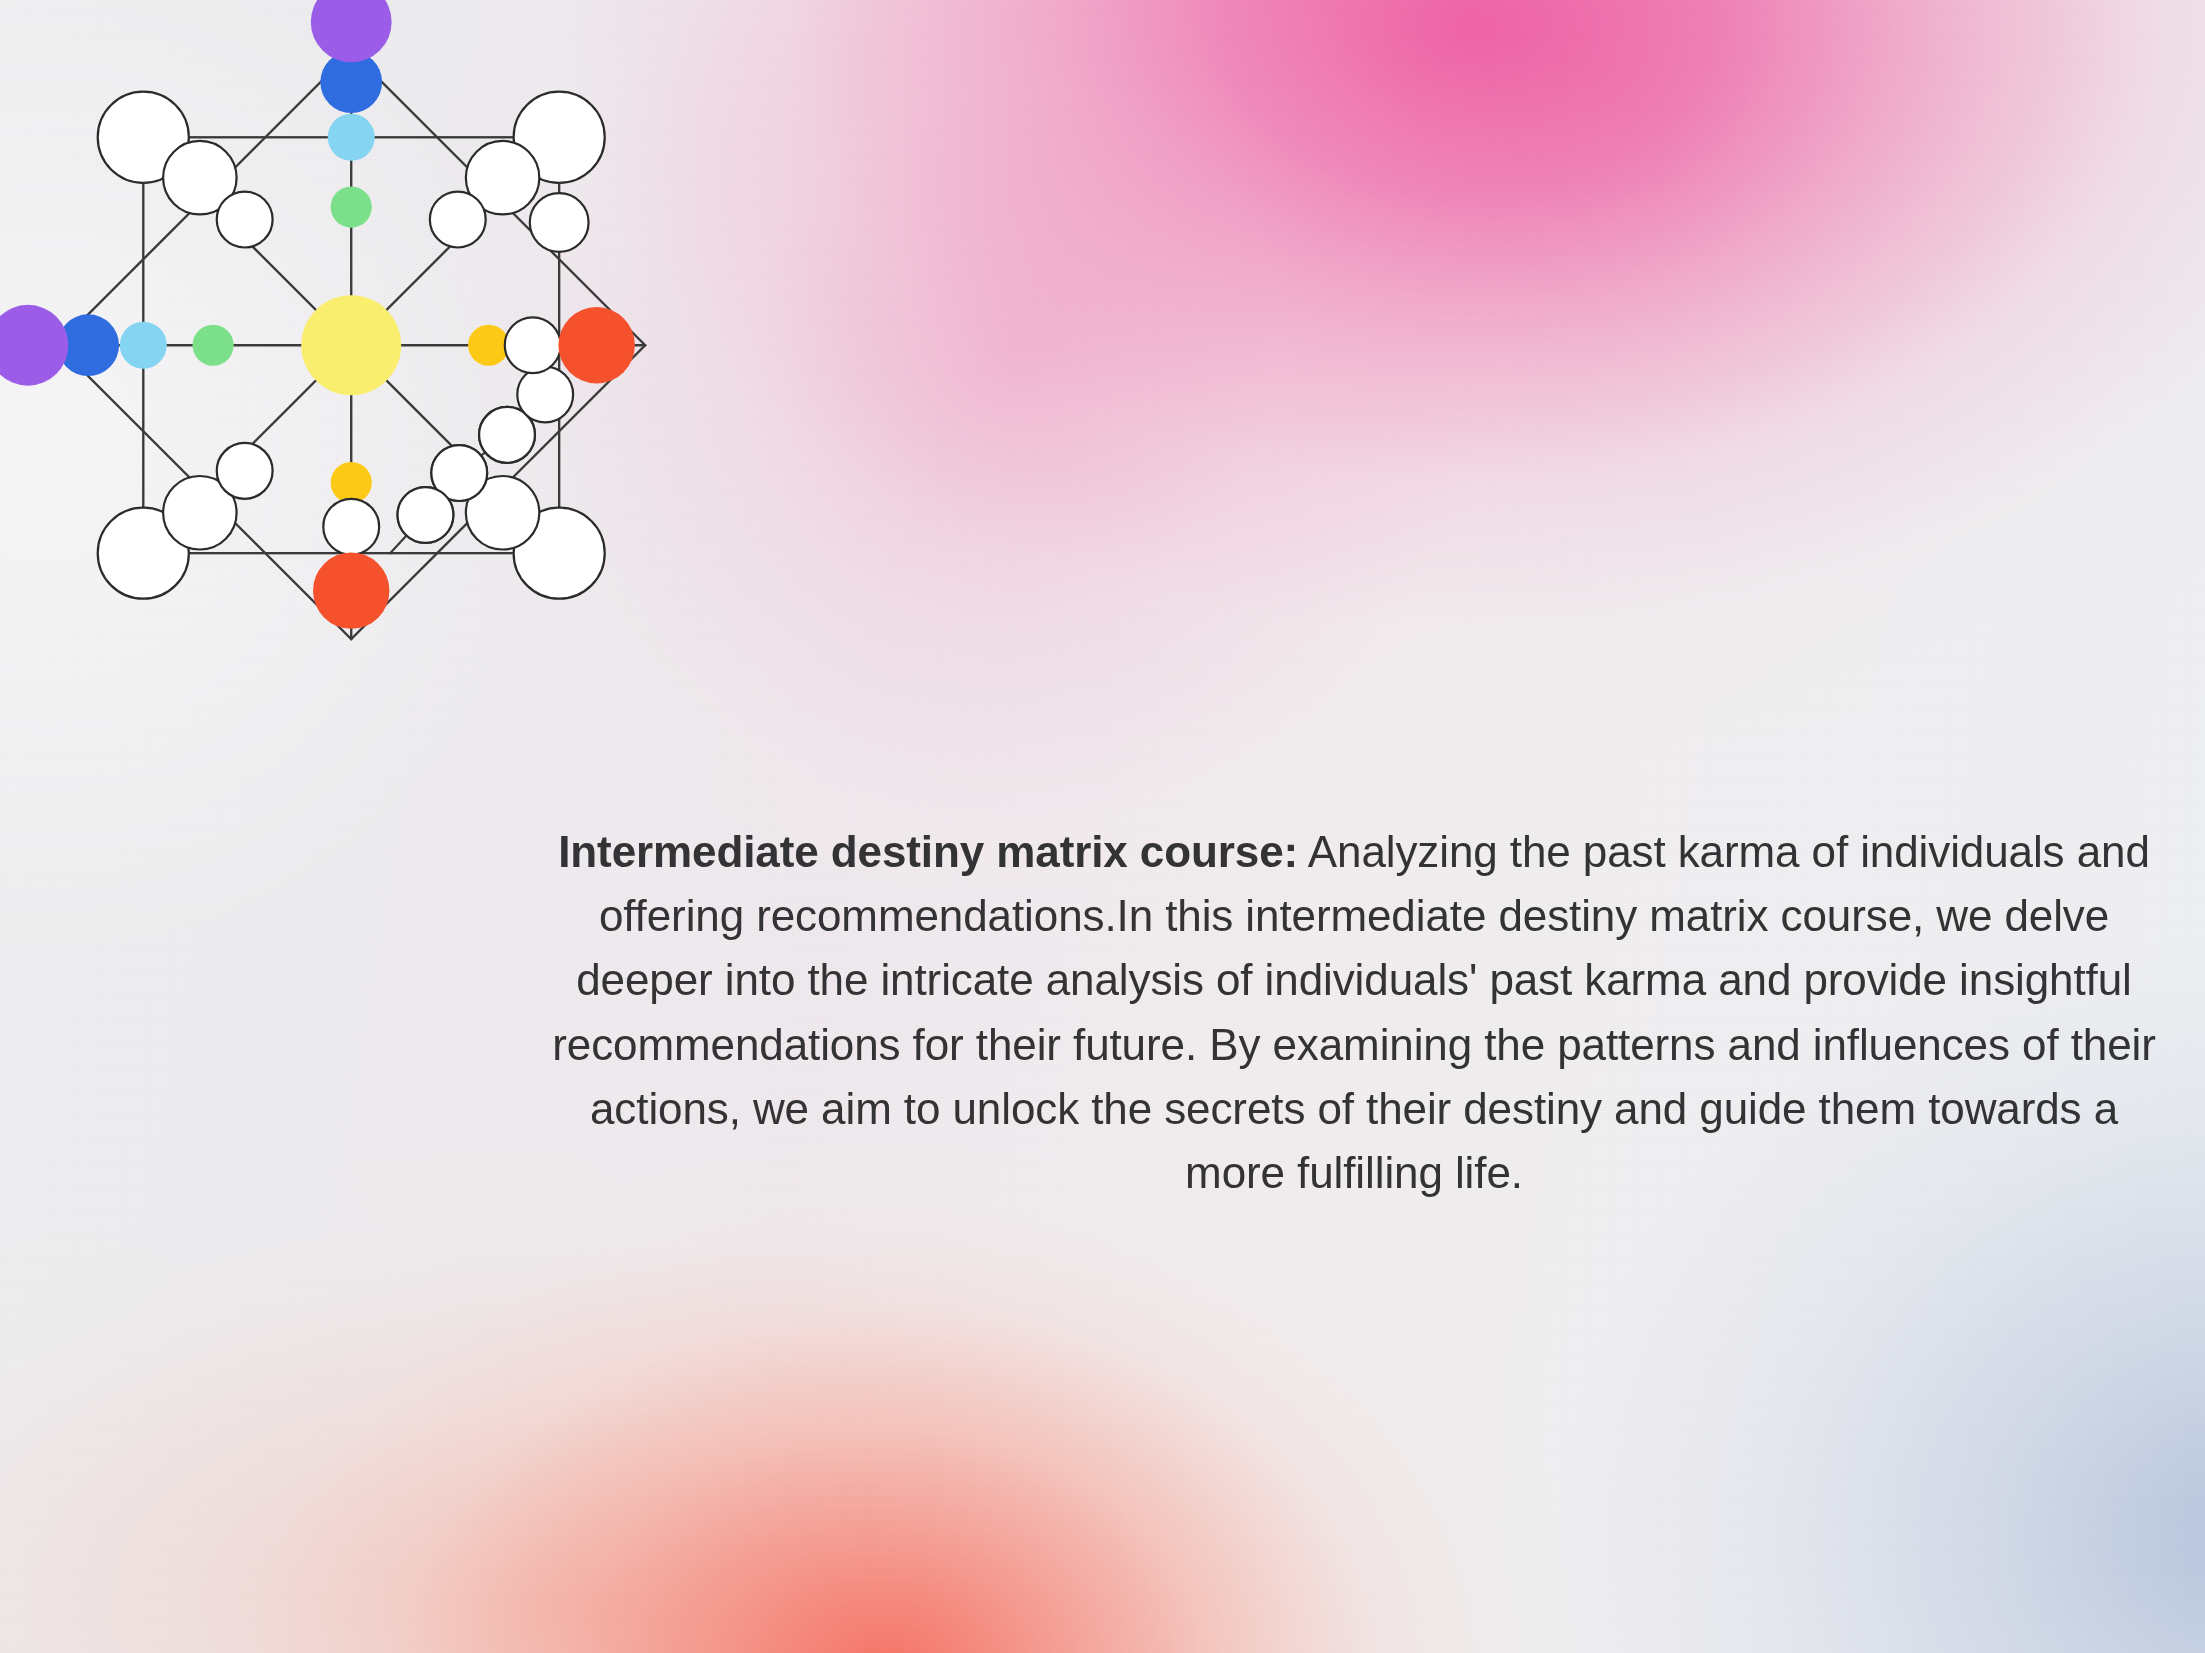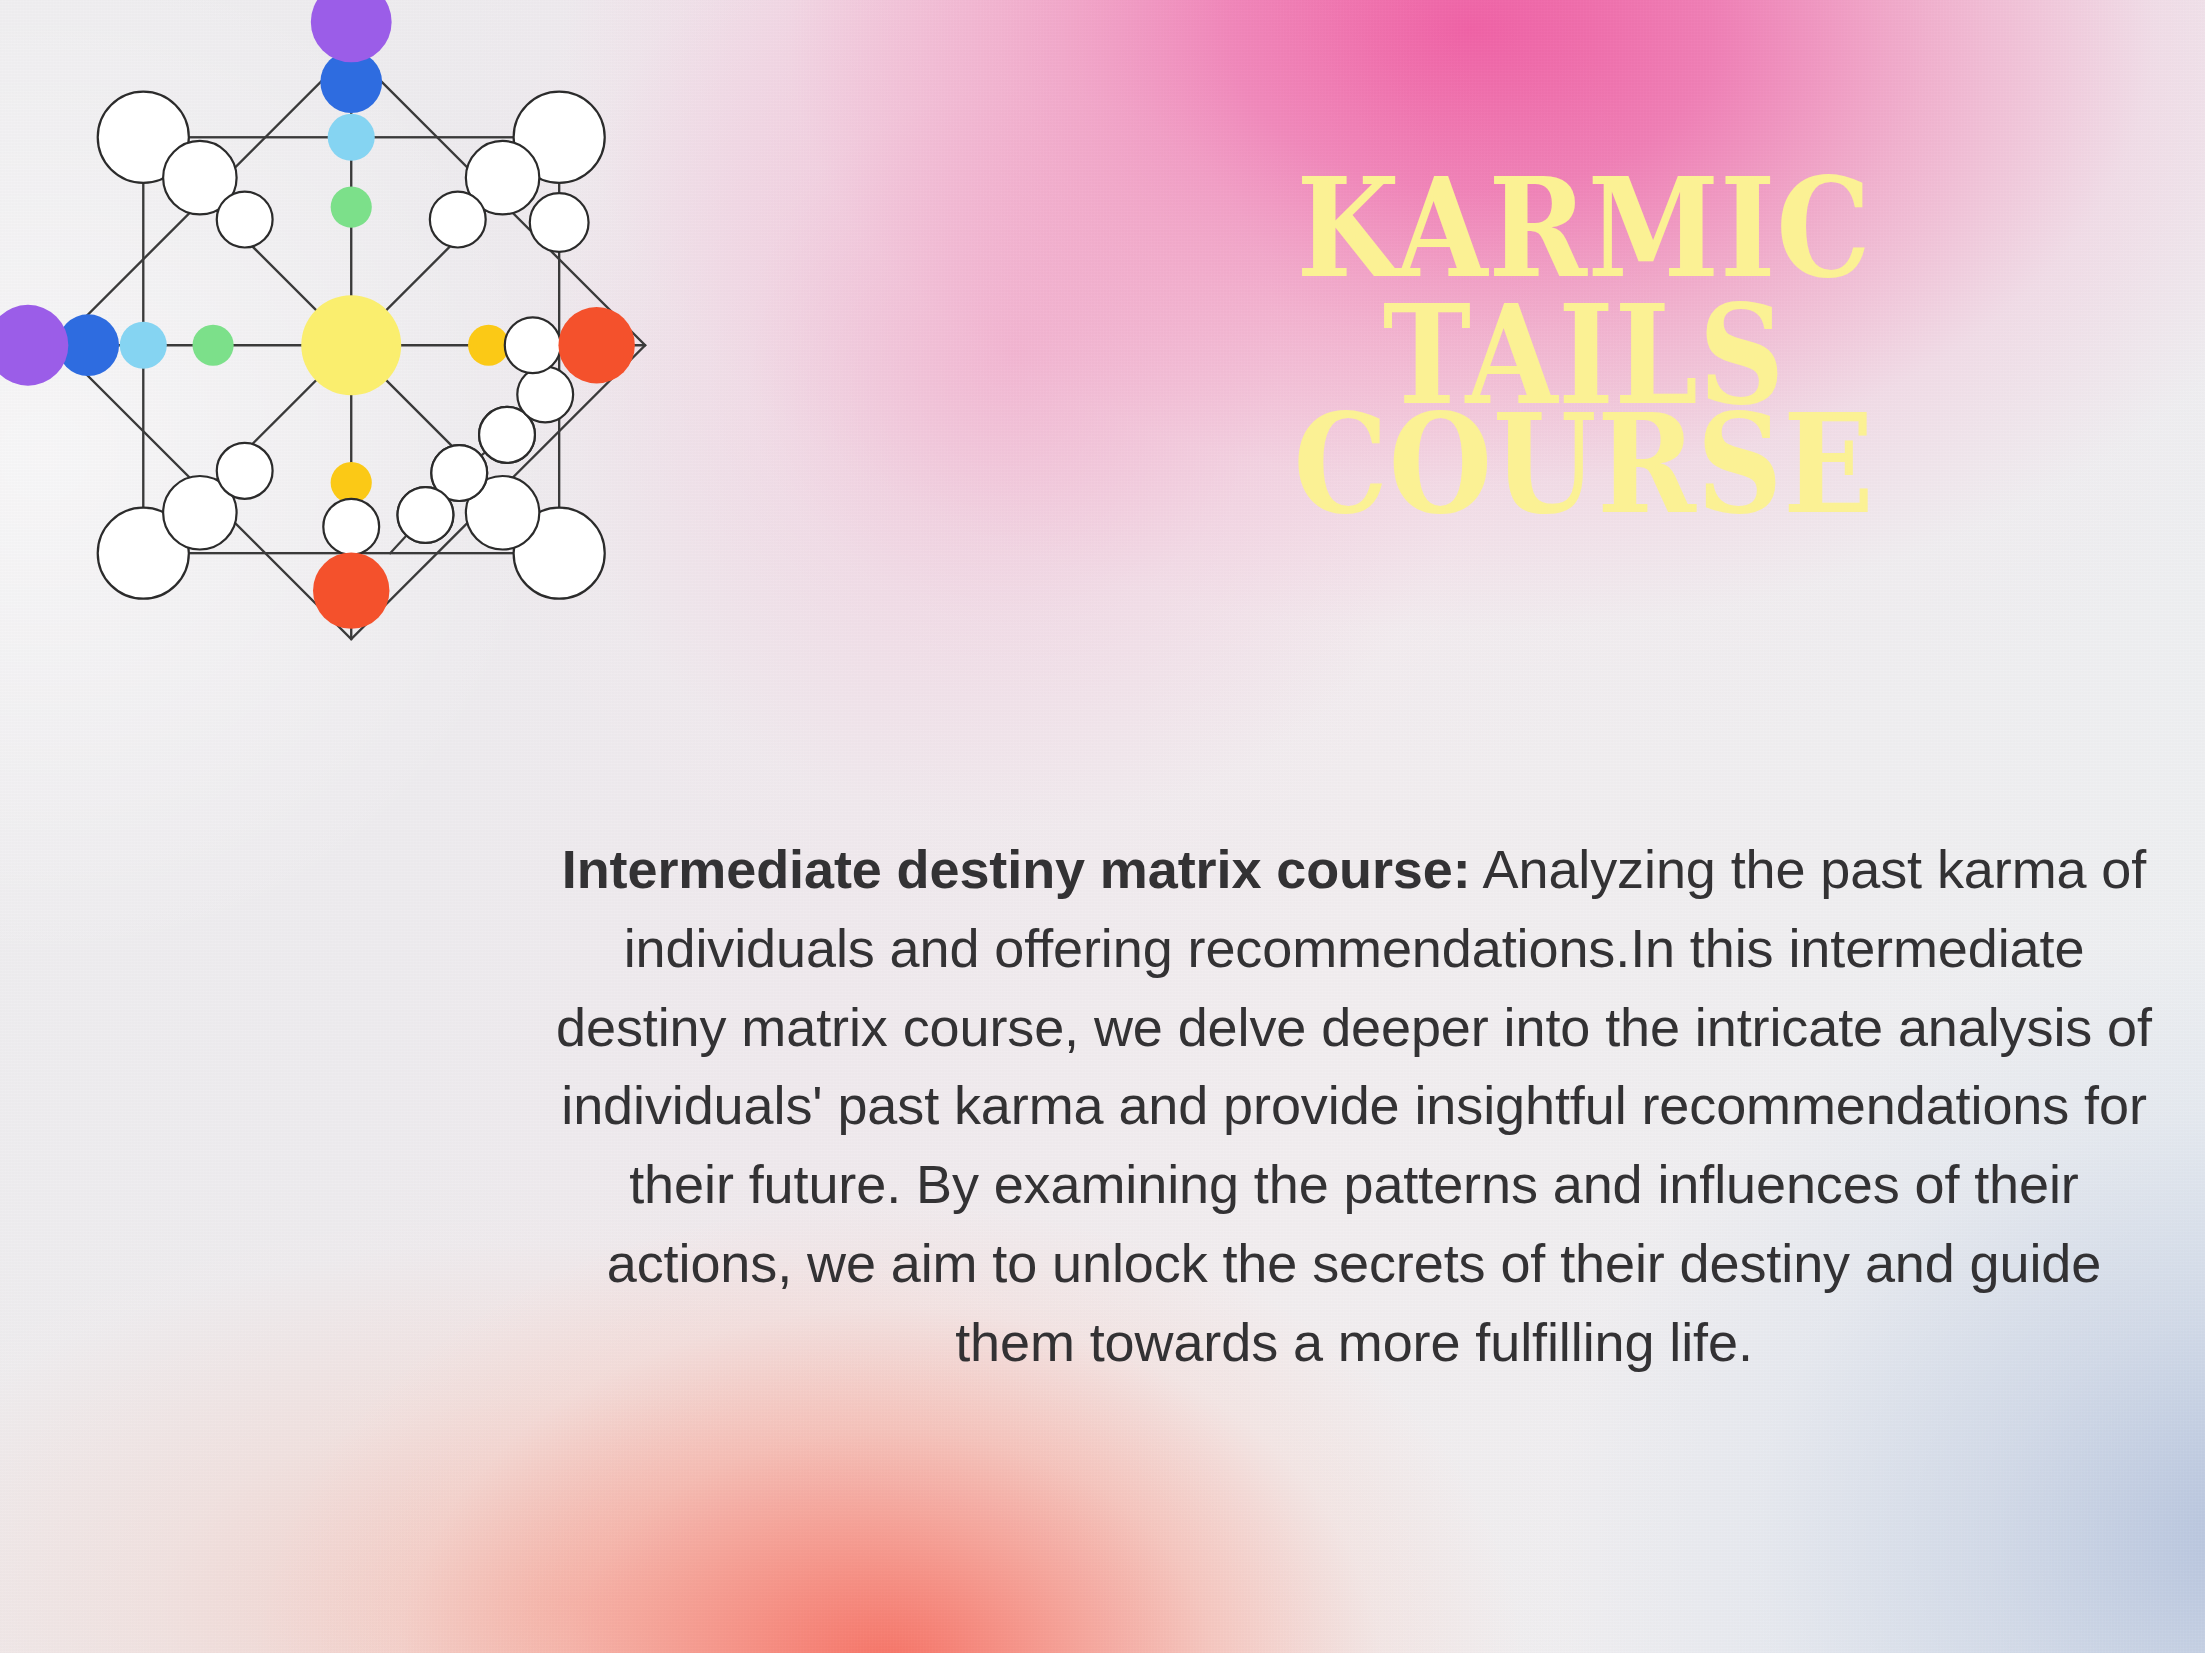--- a/index.html
+++ b/index.html
@@ -74,21 +74,21 @@
     transform-origin:center top;
   }
   .title-line.line2{margin-top:28px;}
 
   
   #body-paragraph{
     position:absolute;left:540px;top:776px;width:1628px;
     text-align:center;
     color:#333234;
     font-family:"Liberation Sans", sans-serif;
-    font-size:54px;
+    font-size:44px;
     line-height:1.46;
     letter-spacing:-0.1px;
   }
   #body-paragraph .lead{font-weight:bold;}
 </style>
 </head>
 <body>
 
 <div id="poster">
 
@@ -165,21 +165,17 @@
 
         <circle cx="478" cy="665" r="28" fill="#FBC916" stroke="none"></circle>
         <circle cx="478" cy="725" r="38" fill="#FFFFFF" stroke="#2B2B2B" stroke-width="3"></circle>
         <circle cx="478" cy="812" r="52" fill="#F4512C" stroke="none"></circle>
 
         <circle cx="478" cy="478" r="68" fill="#FAEE6E" stroke="none"></circle>
       </g>
     </svg>
   </div>
 
-  <div id="title-block">
-    <span class="title-line line1">Karmic Tails</span>
-    <span class="title-line line2">Course</span>
-  </div>
 
   <p id="body-paragraph"><span class="lead">Intermediate destiny matrix course:</span><span> Analyzing the past karma of individuals and offering recommendations.In this intermediate destiny matrix course, we delve deeper into the intricate analysis of individuals' past karma and provide insightful recommendations for their future. By examining the patterns and influences of their actions, we aim to unlock the secrets of their destiny and guide them towards a more fulfilling life.</span></p>
 
 </div>
 
 
 </body></html>

